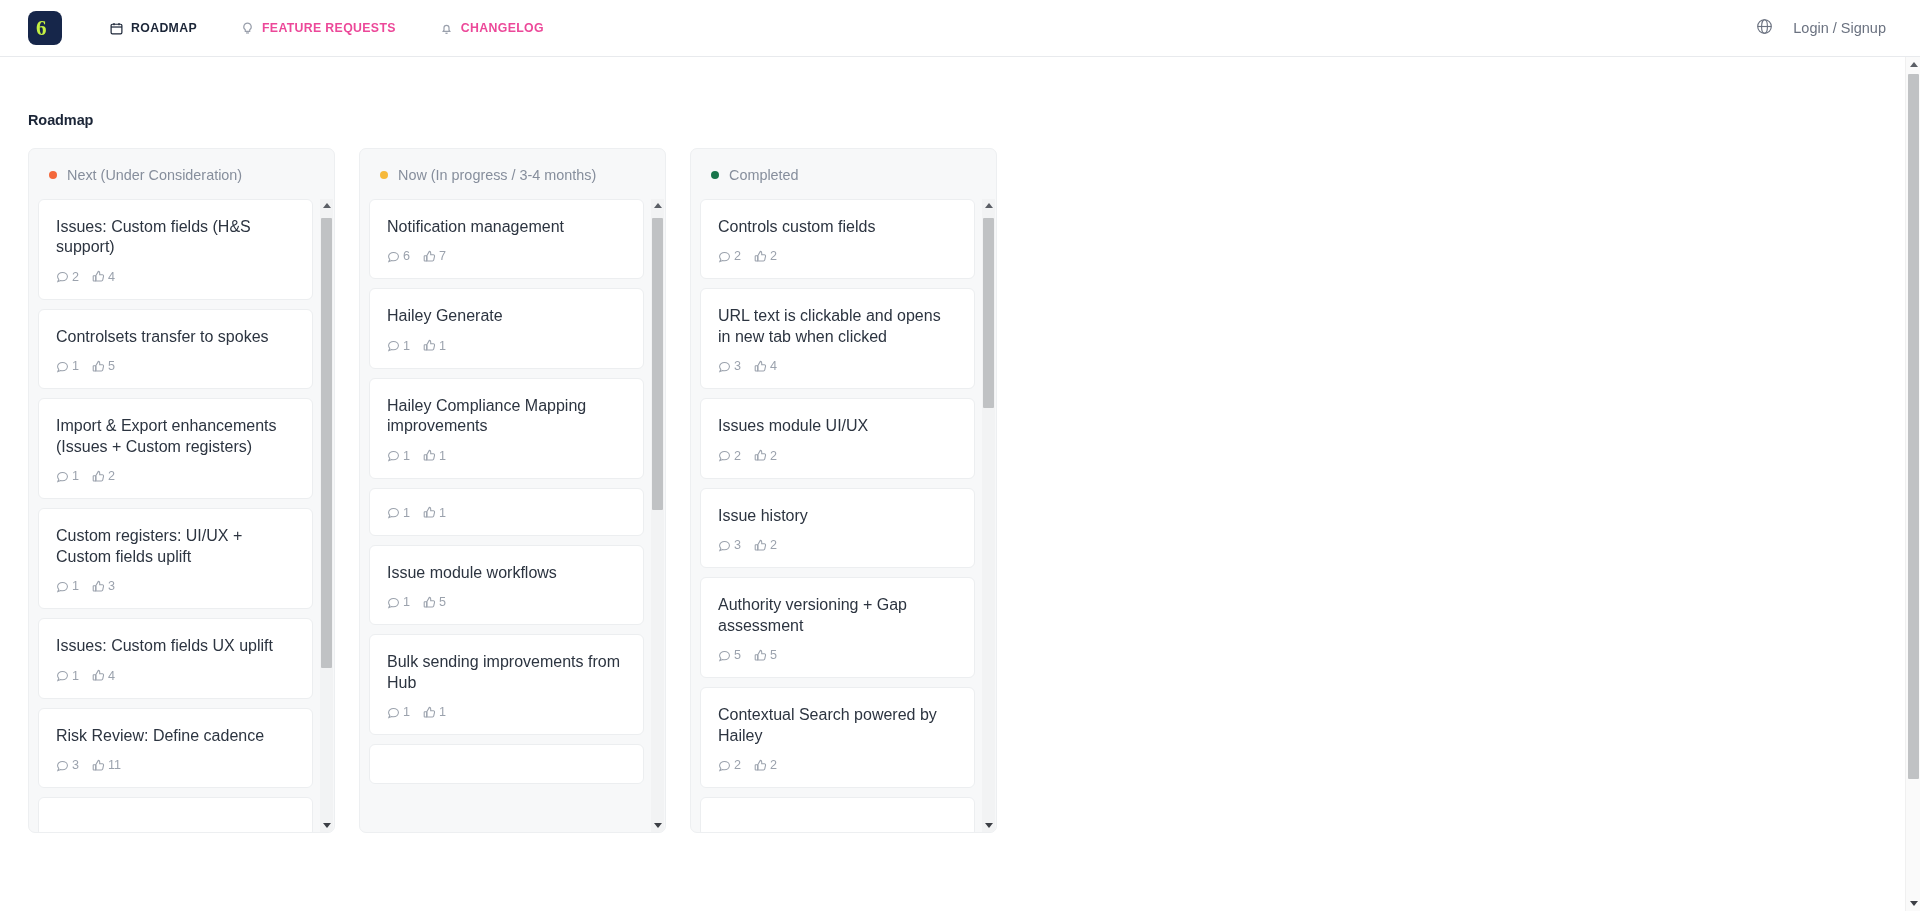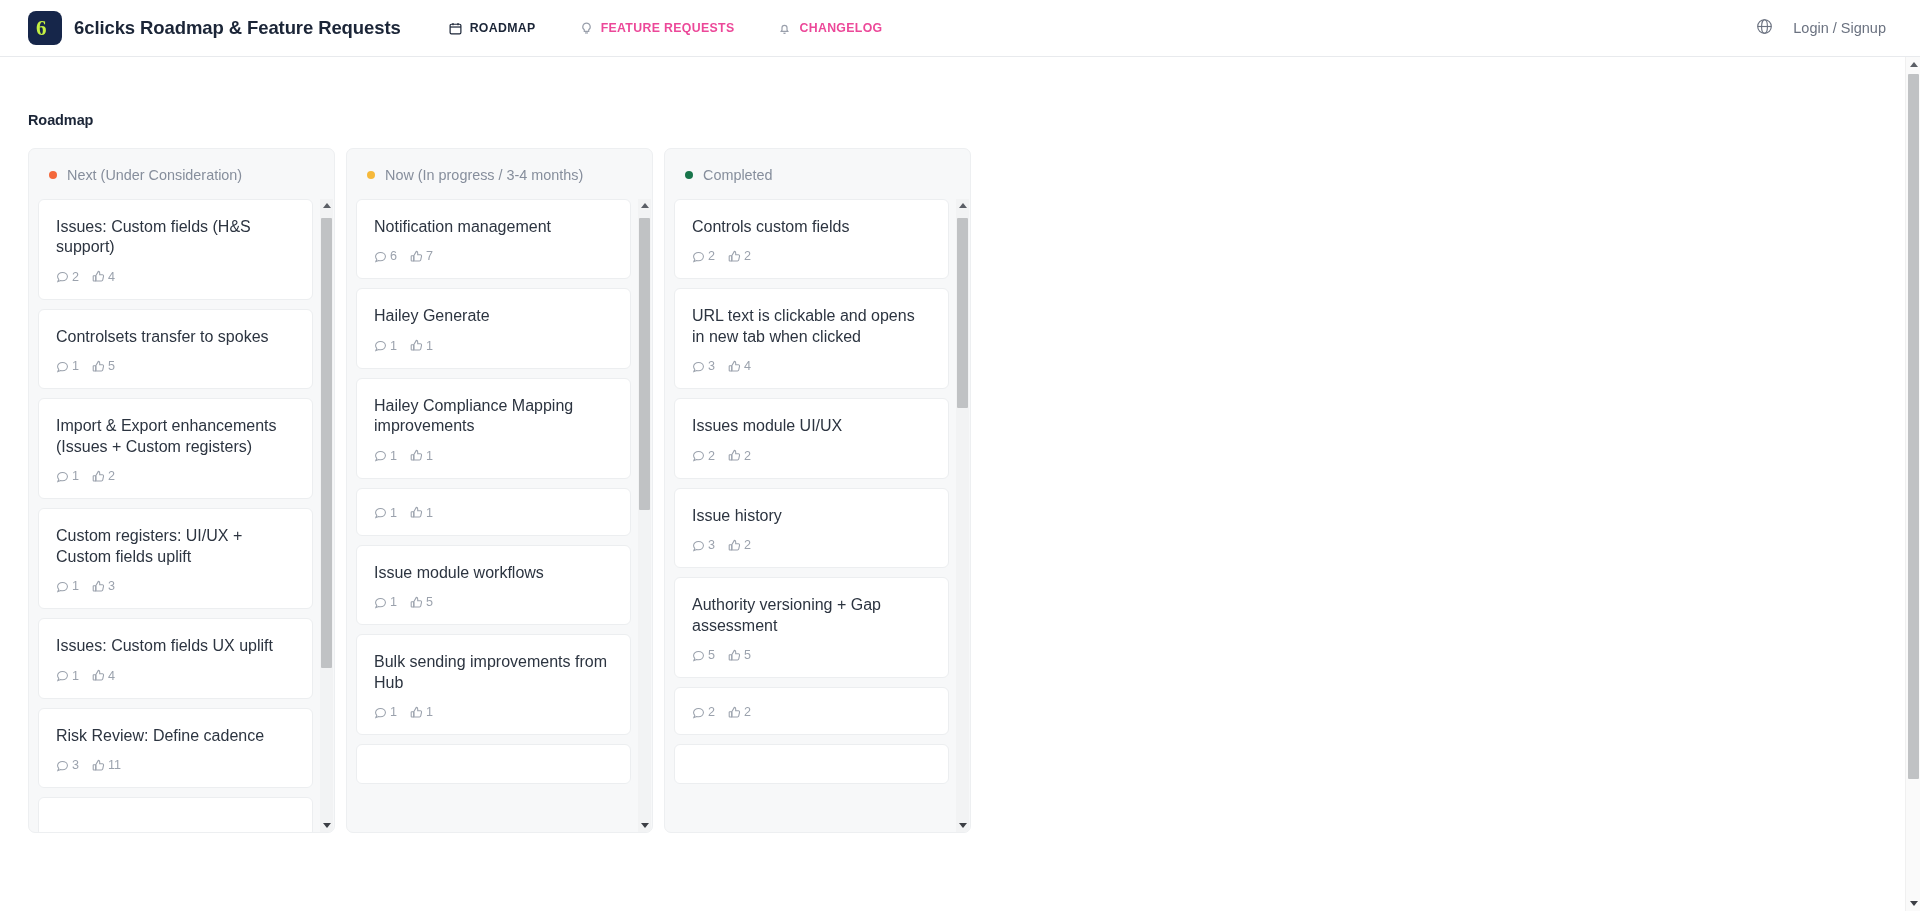--- a/index.html
+++ b/index.html
@@ -73,21 +73,21 @@
     font-size: 14.5px;
     font-weight: 700;
     color: #1b2537;
     margin-top: 55px;
     margin-bottom: 20px;
     letter-spacing: -0.1px;
   }
 
   .board {
     display: flex;
-    gap: 11px;
+    gap: 24px;
     align-items: center;
   }
 
   .column {
     width: 307px;
     background: #f7f8f9;
     border: 1px solid #edeff1;
     border-radius: 7px;
     overflow: hidden;
     flex: 0 0 auto;
@@ -186,21 +186,20 @@
 </head>
 <body>
 
 <div class="header">
   <div class="brand">
     <div class="logo-box">
       <svg width="19" height="22" viewBox="0 0 19 22">
         <text x="0" y="18" font-family="Liberation Serif, serif" font-size="21" font-weight="700" fill="#c4f042">6</text>
       </svg>
     </div>
-    <div class="brand-title">6clicks Roadmap &amp; Feature Requests</div>
   </div>
 
   <nav class="nav">
     <div class="nav-item active">
       <span>
         <svg width="13" height="13" viewBox="0 0 14 14" fill="none" stroke="#1b2537" stroke-width="1.3">
           <rect x="1.2" y="2.4" width="11.6" height="10.4" rx="1.4"></rect>
           <line x1="1.2" y1="5.4" x2="12.8" y2="5.4"></line>
           <line x1="4.3" y1="1.1" x2="4.3" y2="3.5"></line>
           <line x1="9.7" y1="1.1" x2="9.7" y2="3.5"></line>
@@ -659,20 +658,21 @@
                     <svg width="13" height="13" viewBox="0 0 14 14" fill="none" stroke="#9ba2ad" stroke-width="1.15">
                       <path d="M4.1 6.1 6.8 1.5c.9 0 1.5.7 1.5 1.6v2.1h2.9c.8 0 1.4.8 1.2 1.6l-.9 4c-.1.6-.7 1-1.3 1H4.1z"></path>
                       <rect x="1.3" y="6.1" width="2.8" height="5.7" rx="0.6"></rect>
                     </svg>
                   </span>
                   <span>5</span>
                 </span>
               </div>
             </div>
             <div class="card">
+              <div class="card-title">Contextual Search powered by Hailey</div>
               <div class="card-meta">
                 <span class="meta-item">
                   <span>
                     <svg width="13" height="13" viewBox="0 0 14 14" fill="none" stroke="#9ba2ad" stroke-width="1.15">
                       <path d="M12.3 7.1c0 2.5-2.4 4.5-5.3 4.5-.7 0-1.4-.1-2-.3l-3 1.1 1-2.4A4.2 4.2 0 0 1 1.7 7.1c0-2.5 2.4-4.5 5.3-4.5s5.3 2 5.3 4.5z"></path>
                     </svg>
                   </span>
                   <span>2</span>
                 </span>
                 <span class="meta-item">

